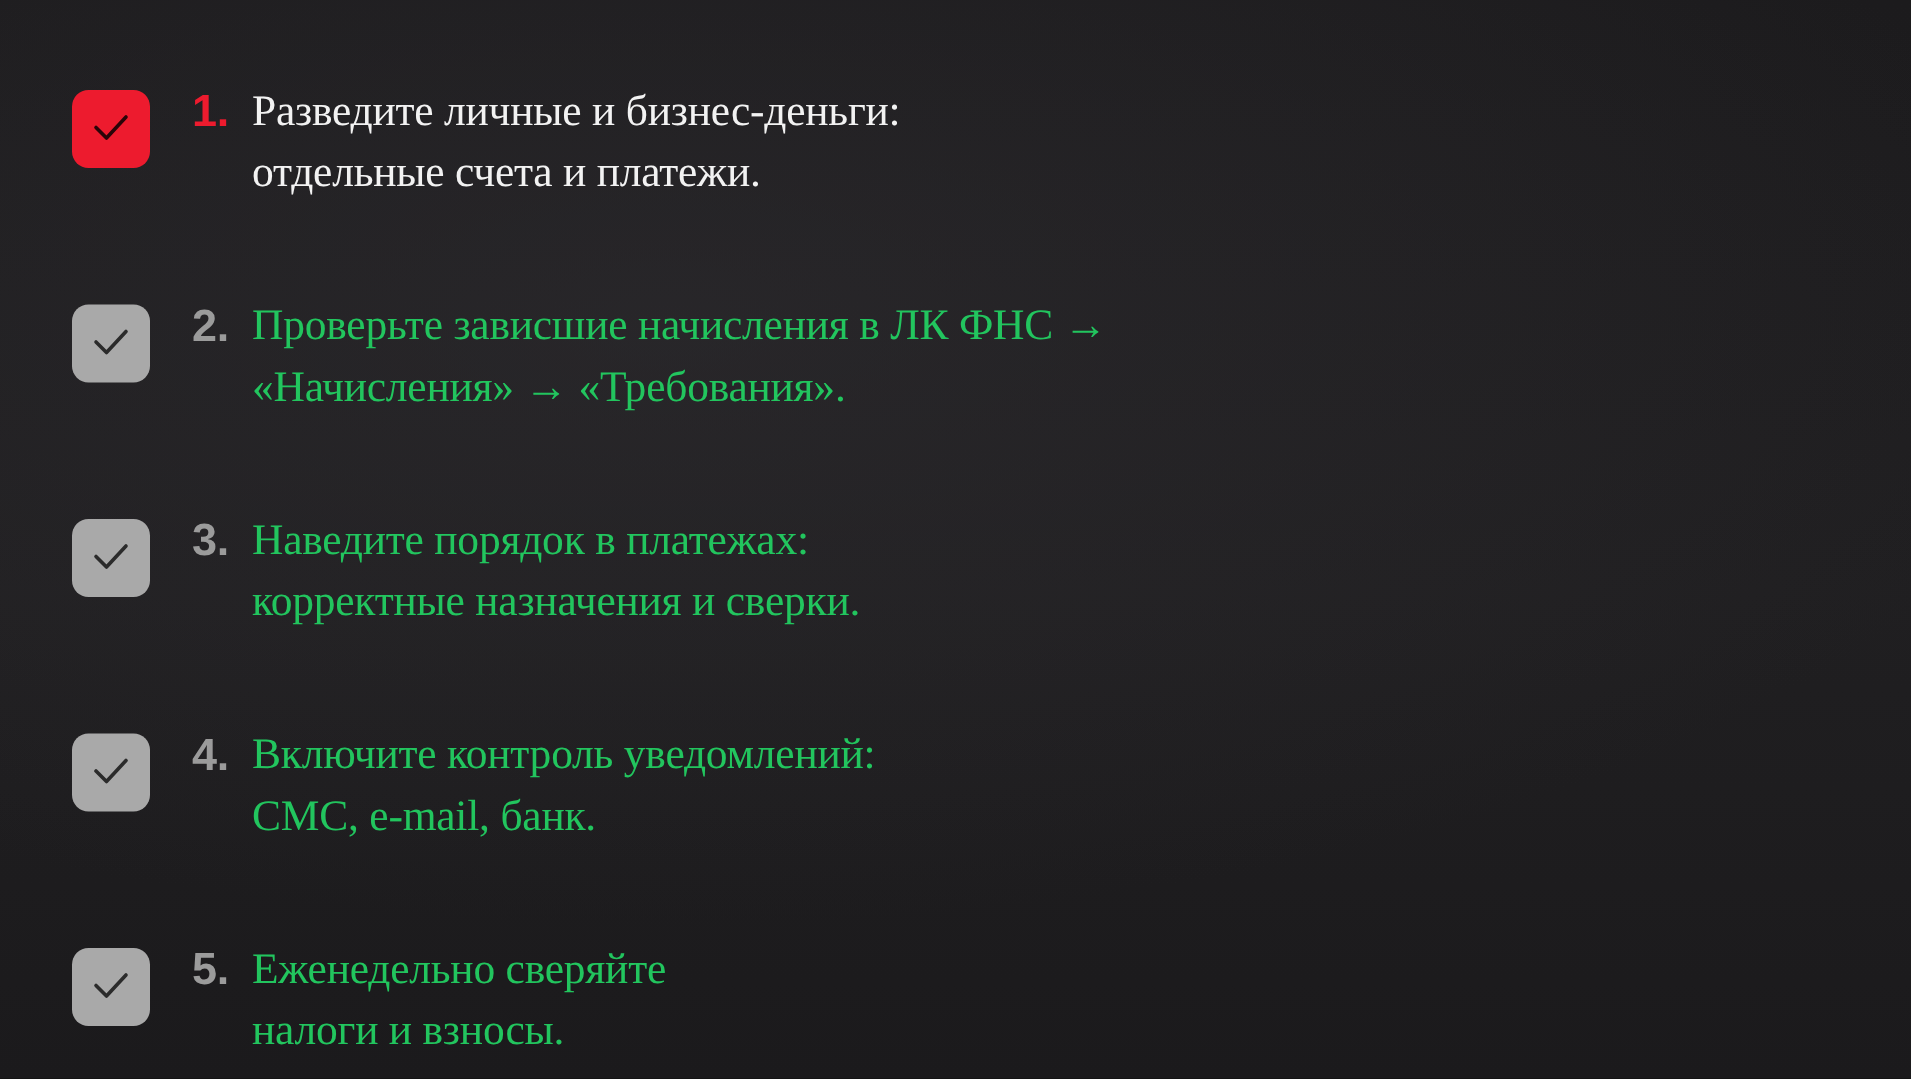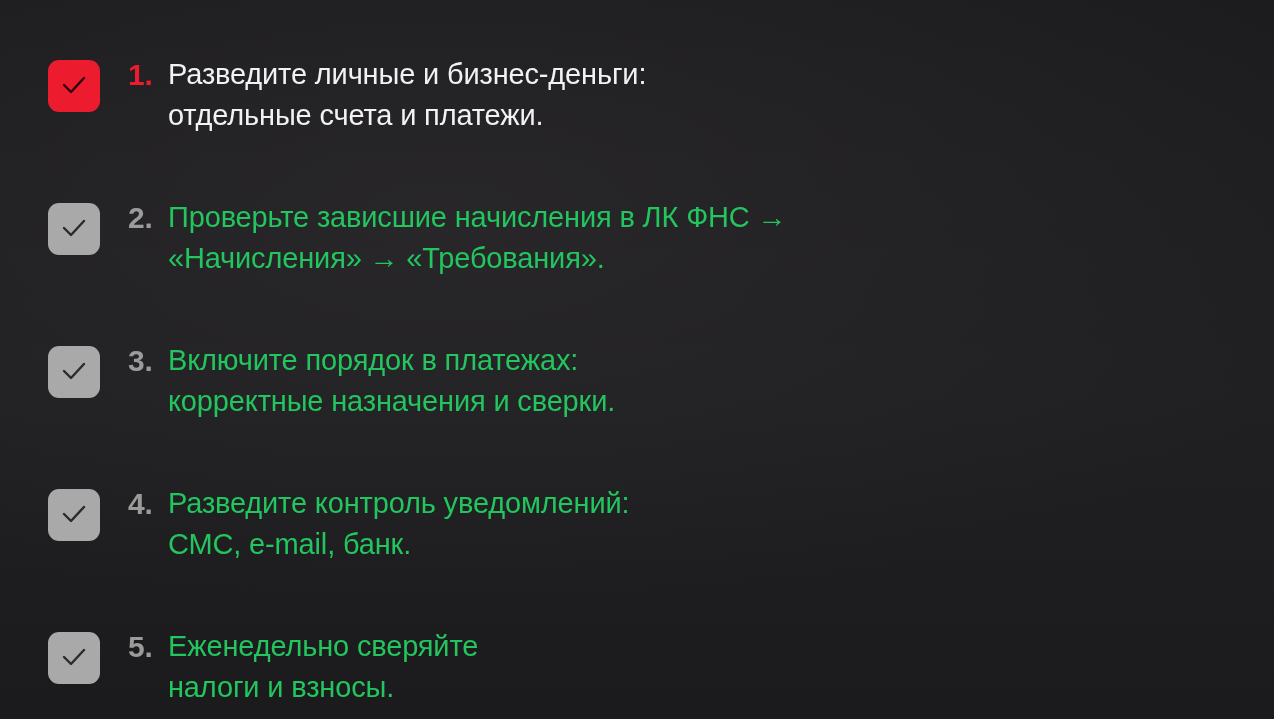--- a/index.html
+++ b/index.html
@@ -74,20 +74,21 @@
   .num.is-muted  { color: #9b9b9b; }
 
   .txt {
     position: absolute;
     left: 120px;
     top: 0;
     font-size: 29px;
     line-height: 41px;
     letter-spacing: -0.15px;
     white-space: pre-line;
+    font-family: Liberation Serif, serif;
   }
   .txt.is-active { color: #f2f2f2; }
   .txt.is-muted  { color: #22c55e; }
 </style>
 </head>
 <body>
 
 <div id="slide">
 
   <div class="checklist">
@@ -111,31 +112,31 @@
         <div class="txt is-muted">Проверьте зависшие начисления в ЛК ФНС →
 «Начисления» → «Требования».</div>
       </div>
       <div class="row">
         <div class="checkbox is-muted">
           <svg width="30" height="30" viewBox="0 0 30 30">
             <path d="M5 14 L12 21 L25 7" fill="none" stroke-width="2.4" stroke-linecap="round" stroke-linejoin="round"></path>
           </svg>
         </div>
         <div class="num is-muted">3.</div>
-        <div class="txt is-muted">Включите порядок в платежах:
+        <div class="txt is-muted">Наведите порядок в платежах:
 корректные назначения и сверки.</div>
       </div>
       <div class="row">
         <div class="checkbox is-muted">
           <svg width="30" height="30" viewBox="0 0 30 30">
             <path d="M5 14 L12 21 L25 7" fill="none" stroke-width="2.4" stroke-linecap="round" stroke-linejoin="round"></path>
           </svg>
         </div>
         <div class="num is-muted">4.</div>
-        <div class="txt is-muted">Разведите контроль уведомлений:
+        <div class="txt is-muted">Включите контроль уведомлений:
 СМС, e-mail, банк.</div>
       </div>
       <div class="row">
         <div class="checkbox is-muted">
           <svg width="30" height="30" viewBox="0 0 30 30">
             <path d="M5 14 L12 21 L25 7" fill="none" stroke-width="2.4" stroke-linecap="round" stroke-linejoin="round"></path>
           </svg>
         </div>
         <div class="num is-muted">5.</div>
         <div class="txt is-muted">Еженедельно сверяйте

